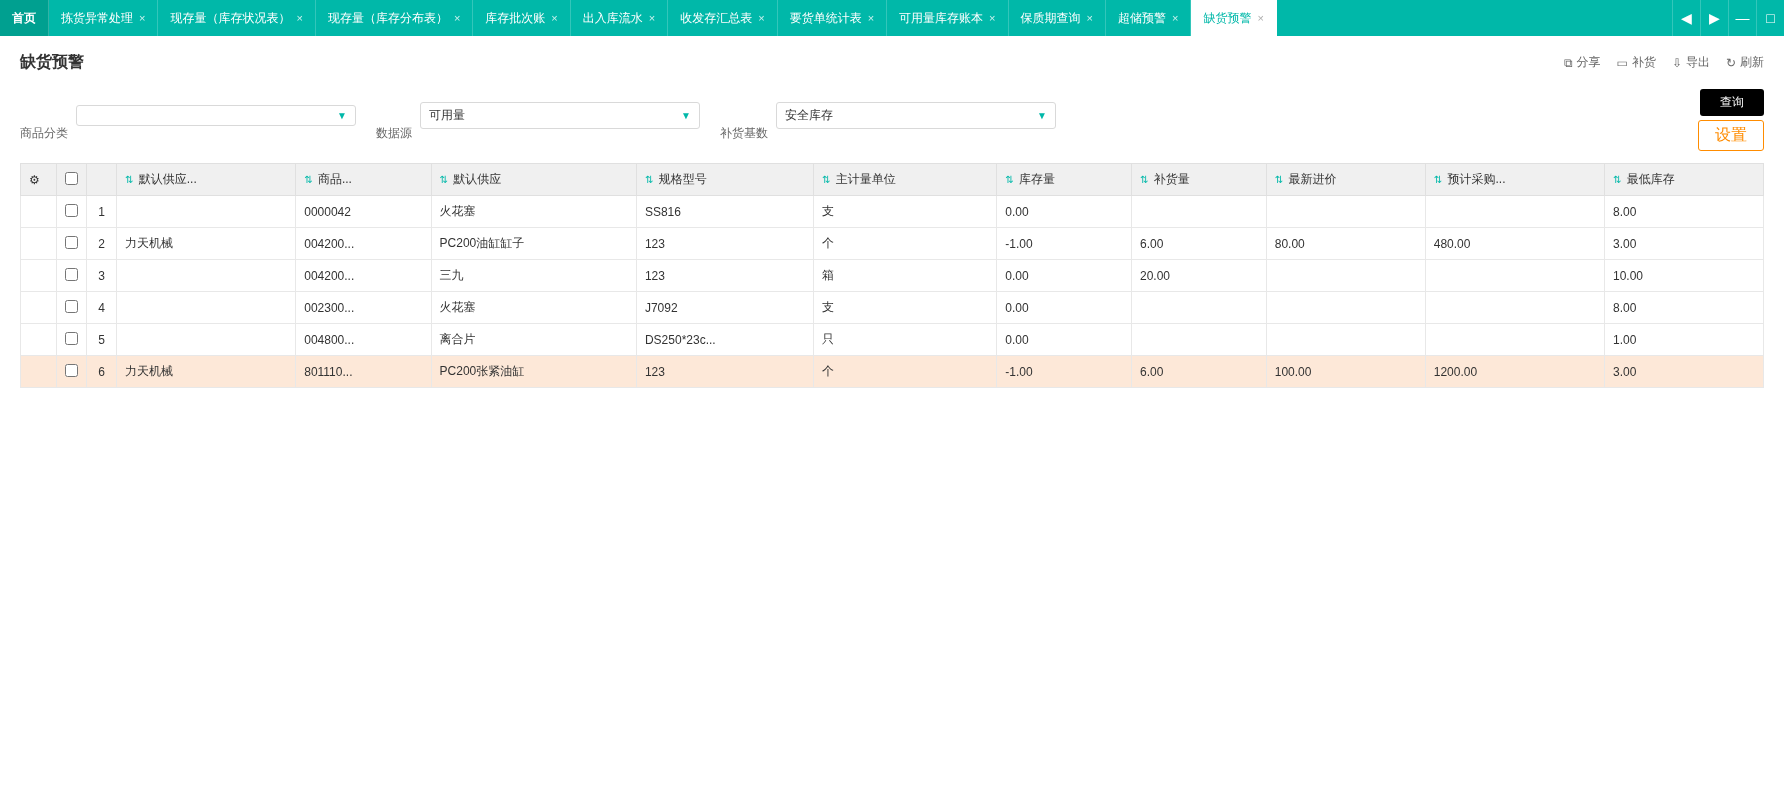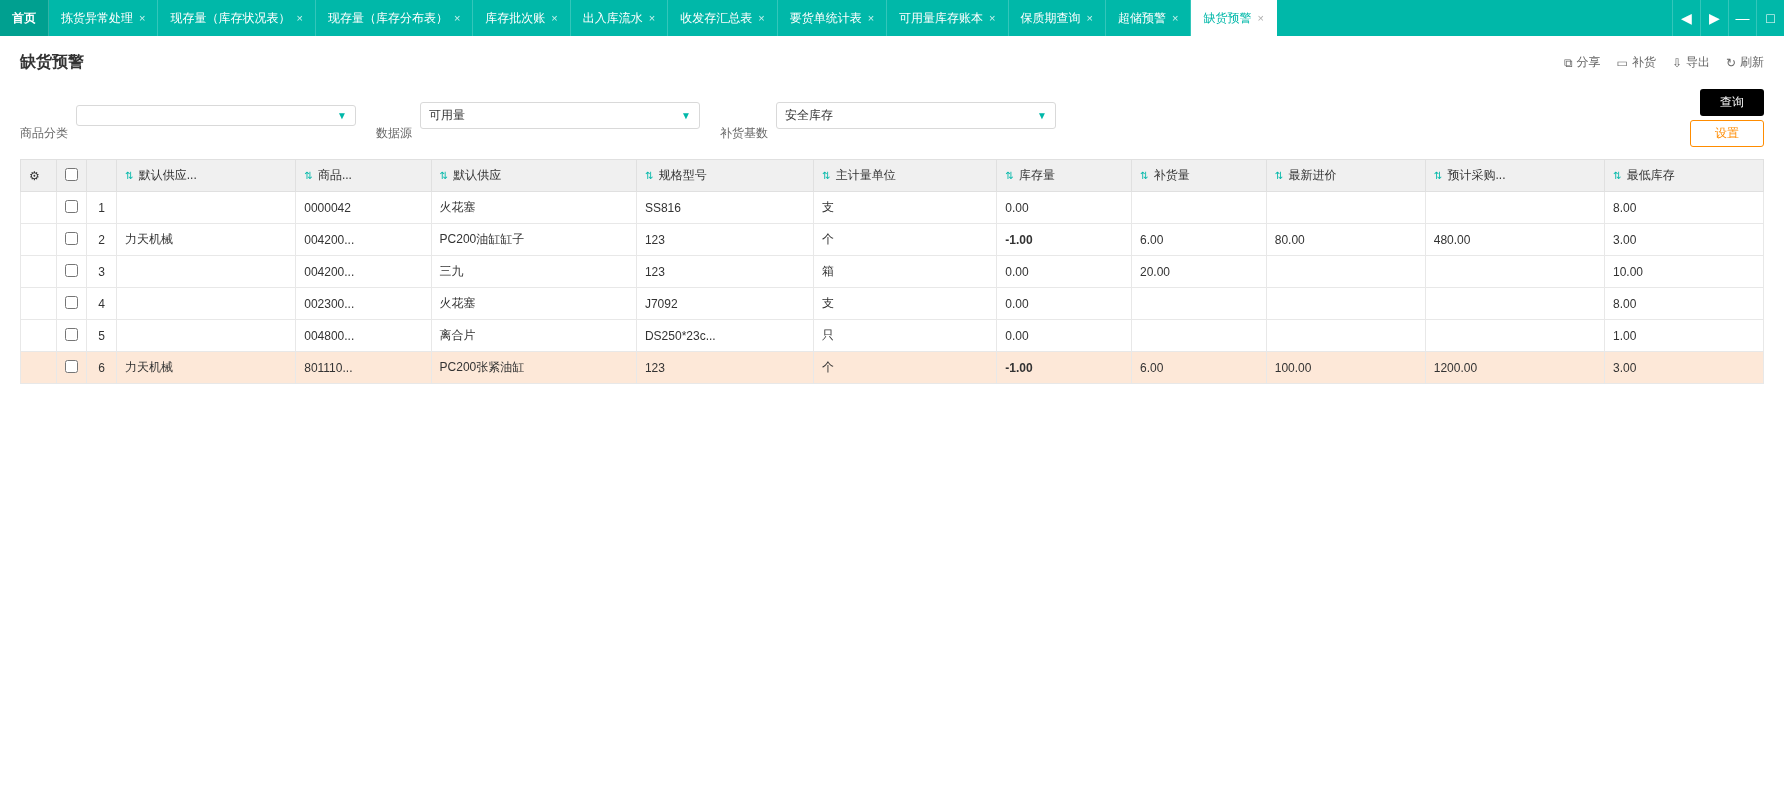--- a/index.html
+++ b/index.html
@@ -127,24 +127,24 @@
       border: none;
       padding: 5px 20px;
       border-radius: 3px;
       cursor: pointer;
       font-size: 12px;
     }
     .btn-settings {
       background: #fff;
       color: #ff8c00;
       border: 1px solid #ff8c00;
-      padding: 4px 24px;
+      padding: 4px 16px;
       border-radius: 3px;
       cursor: pointer;
-      font-size: 12px;
+      font-size: 16px;
     }
     .filter-actions {
       margin-left: auto;
       display: flex;
       flex-direction: column;
       gap: 4px;
       align-items: flex-end;
     }
 
     
@@ -188,21 +188,20 @@
       width: 36px;
     }
     input[type="checkbox"] {
       cursor: pointer;
     }
     .num-val {
       text-align: left;
     }
     .negative-val {
       color: #f00;
-      font-weight: bold;
     }
   </style>
 </head>
 <body>
 
 <div class="tab-bar">
   <div class="tab-item home">
     <span>首页</span>
   </div>
   <div class="tab-item">

